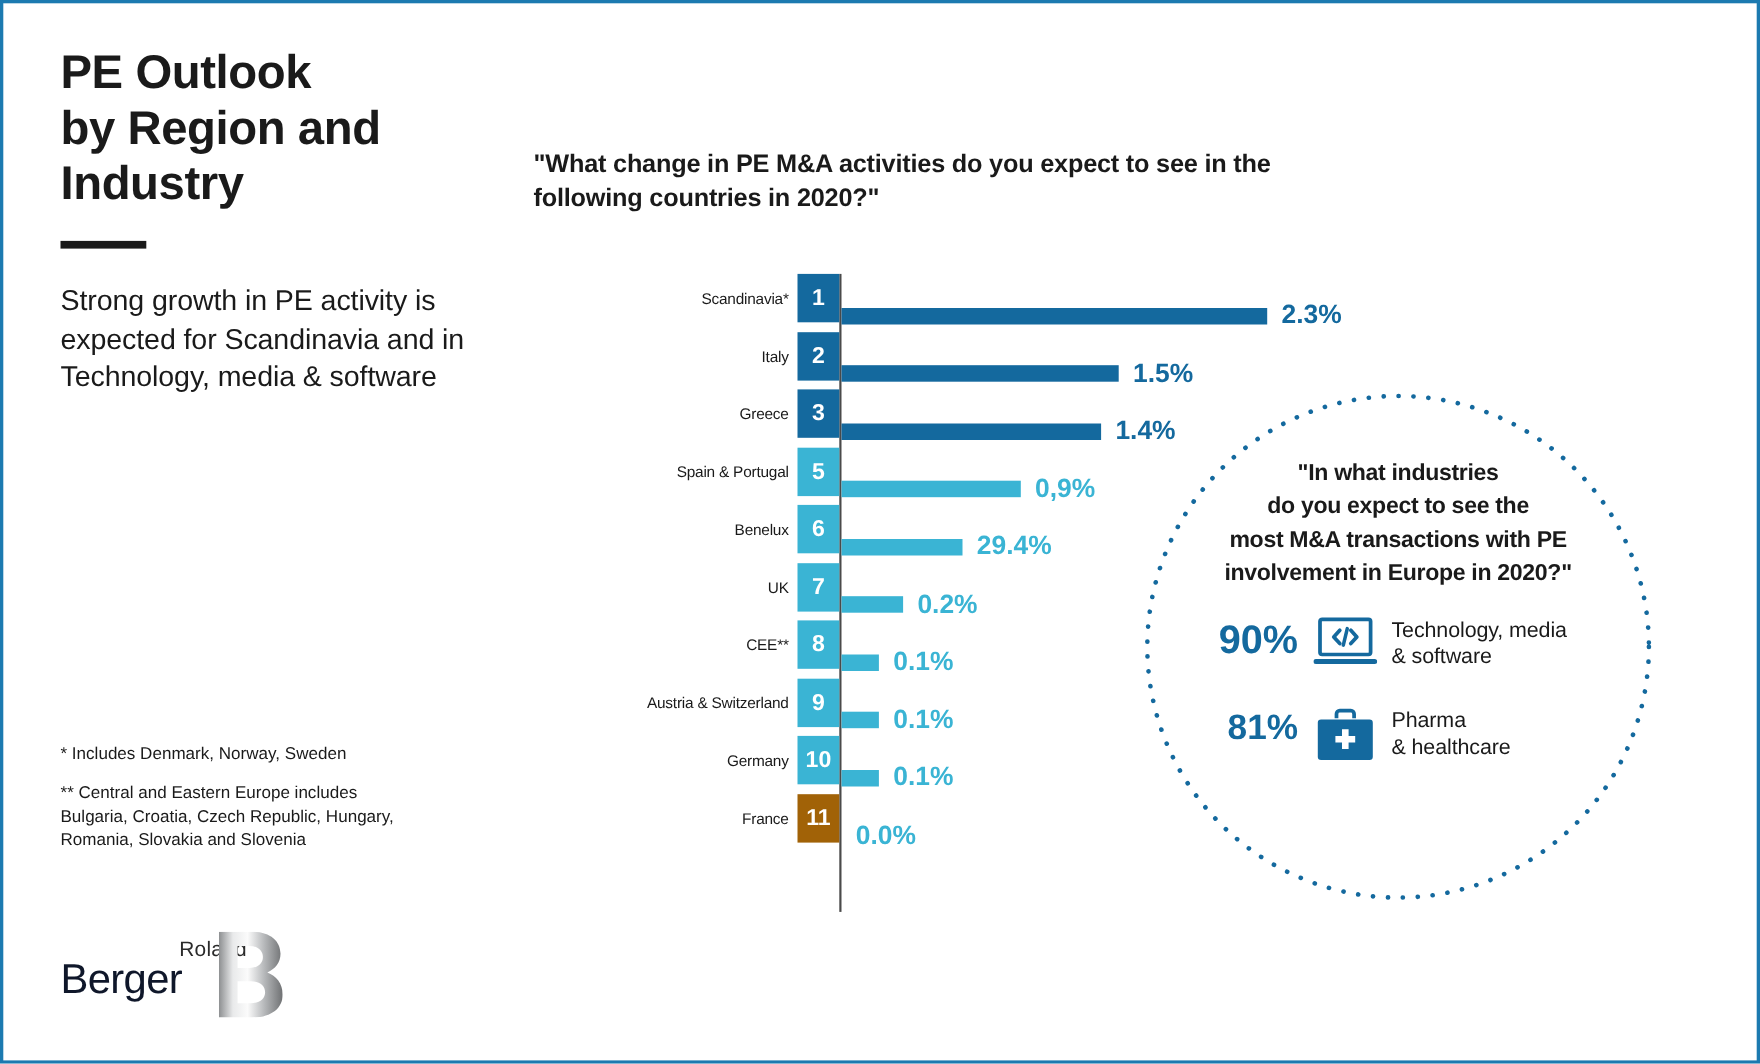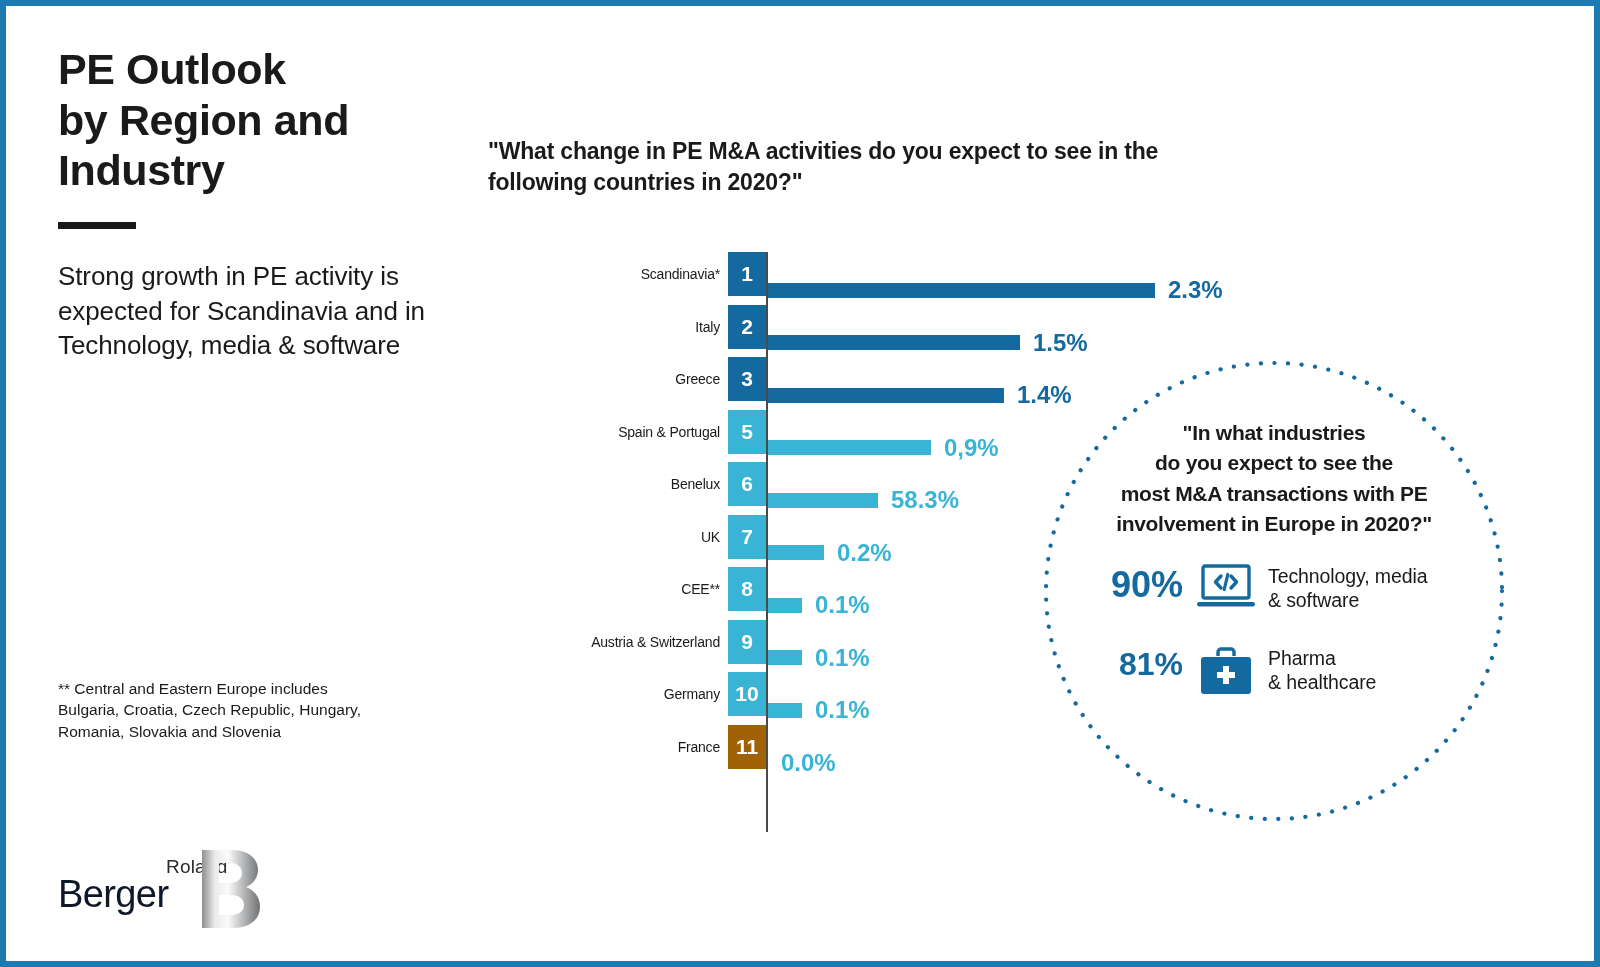--- a/index.html
+++ b/index.html
@@ -6,21 +6,21 @@
   html, body {
     width:1600px; height:967px;
     background:#ffffff;
     font-family:"Liberation Sans", sans-serif;
     overflow:hidden;
   }
   #page {
     position:relative;
     width:1600px; height:967px;
     background:#ffffff;
-    border:6px solid #fca5a5;
+    border:3px solid #fca5a5;
   }
 
   
   #left-col { position:absolute; left:52px; top:38px; width:420px; }
 
   #page-title {
     font-size:43px; font-weight:bold; line-height:1.18;
     color:#1a1a1a; letter-spacing:-0.4px; white-space:pre-line;
   }
   #title-rule {
@@ -120,20 +120,21 @@
 
   <div id="left-col">
     <div id="page-title">PE Outlook
 by Region and
 Industry</div>
     <div id="title-rule"></div>
     <div id="subtitle">Strong growth in PE activity is expected for Scandinavia and in Technology, media &amp; software</div>
   </div>
 
   <div id="footnotes">
+    <div class="footnote">* Includes Denmark, Norway, Sweden</div>
     <div class="footnote">** Central and Eastern Europe includes
 Bulgaria, Croatia, Czech Republic, Hungary,
 Romania, Slovakia and Slovenia</div>
   </div>
 
   <div id="logo">
     <div id="logo-text">
       <div id="logo-roland">Roland</div>
       <div id="logo-berger">Berger</div>
     </div>
@@ -190,21 +191,21 @@
           <div class="bar-wrap">
             <div class="bar" style="width: 163px; background: rgb(58, 180, 212);"></div>
             <div class="bar-value" style="color: rgb(58, 180, 212);">0,9%</div>
           </div>
         </div>
         <div class="bar-row">
           <div class="row-label">Benelux</div>
           <div class="rank-badge" style="background: rgb(58, 180, 212);">6</div>
           <div class="bar-wrap">
             <div class="bar" style="width: 110px; background: rgb(58, 180, 212);"></div>
-            <div class="bar-value" style="color: rgb(58, 180, 212);">58.3%</div>
+            <div class="bar-value" style="color: rgb(58, 180, 212);">29.4%</div>
           </div>
         </div>
         <div class="bar-row">
           <div class="row-label">UK</div>
           <div class="rank-badge" style="background: rgb(58, 180, 212);">7</div>
           <div class="bar-wrap">
             <div class="bar" style="width: 56px; background: rgb(58, 180, 212);"></div>
             <div class="bar-value" style="color: rgb(58, 180, 212);">0.2%</div>
           </div>
         </div>

